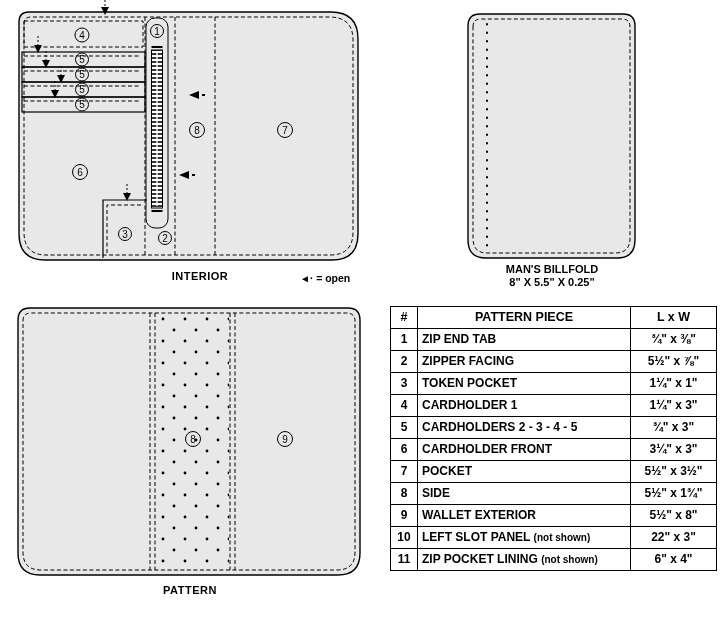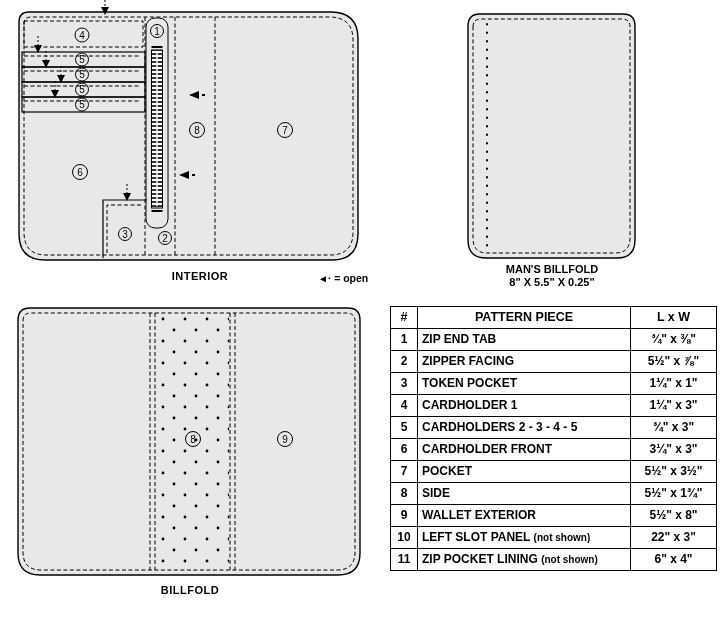--- a/index.html
+++ b/index.html
@@ -161,21 +161,21 @@
         <text y="3.5">7</text>
       </g>
     <g class="num" transform="translate(182,130)">
       <circle r="7.5"></circle>
         <text y="3.5">8</text>
       </g>
   </svg>
 
   <div class="cap" style="left:125px;top:270px;width:150px;">INTERIOR</div>
 
-  <div class="legend" style="left:300px;top:272px;margin-left:18px;">
+  <div class="legend" style="left:300px;top:272px;">
     <span class="arrow-glyph">◄·</span>
     <span>= open</span>
   </div>
 
   <svg style="left:462px;top:0;" width="180" height="262" viewBox="0 0 180 262">
     <g>
       <path class="fillshape" d="M 6,26 Q 6,14 18,14 L 161,14 Q 173,14 173,26 L 173,240 Q 173,258 155,258 L 24,258 Q 6,258 6,240 Z"></path>
       <path class="dash" d="M 11,27 Q 11,19 19,19 L 160,19 Q 168,19 168,27 L 168,238 Q 168,253 153,253 L 25,253 Q 11,253 11,238 Z"></path>
     </g>
     <line x1="25" y1="24" x2="25" y2="250" stroke="#000" stroke-width="2" stroke-dasharray="0.5 8" stroke-linecap="round"></line>
@@ -205,21 +205,21 @@
     <g class="num" transform="translate(178,136)">
       <circle r="7.5" fill="#e8e8e8"></circle>
         <text y="3.5">8</text>
       </g>
     <g class="num" transform="translate(270,136)">
       <circle r="7.5"></circle>
         <text y="3.5">9</text>
       </g>
   </svg>
 
-  <div class="cap" style="left:115px;top:584px;width:150px;">BILLFOLD</div>
+  <div class="cap" style="left:115px;top:584px;width:150px;">PATTERN</div>
 
   <table class="pieces">
     <colgroup>
         <col style="width:27px">
         <col style="width:213px">
         <col style="width:86px">
       </colgroup>
     <tbody>
         <tr>
       <th>#</th>

